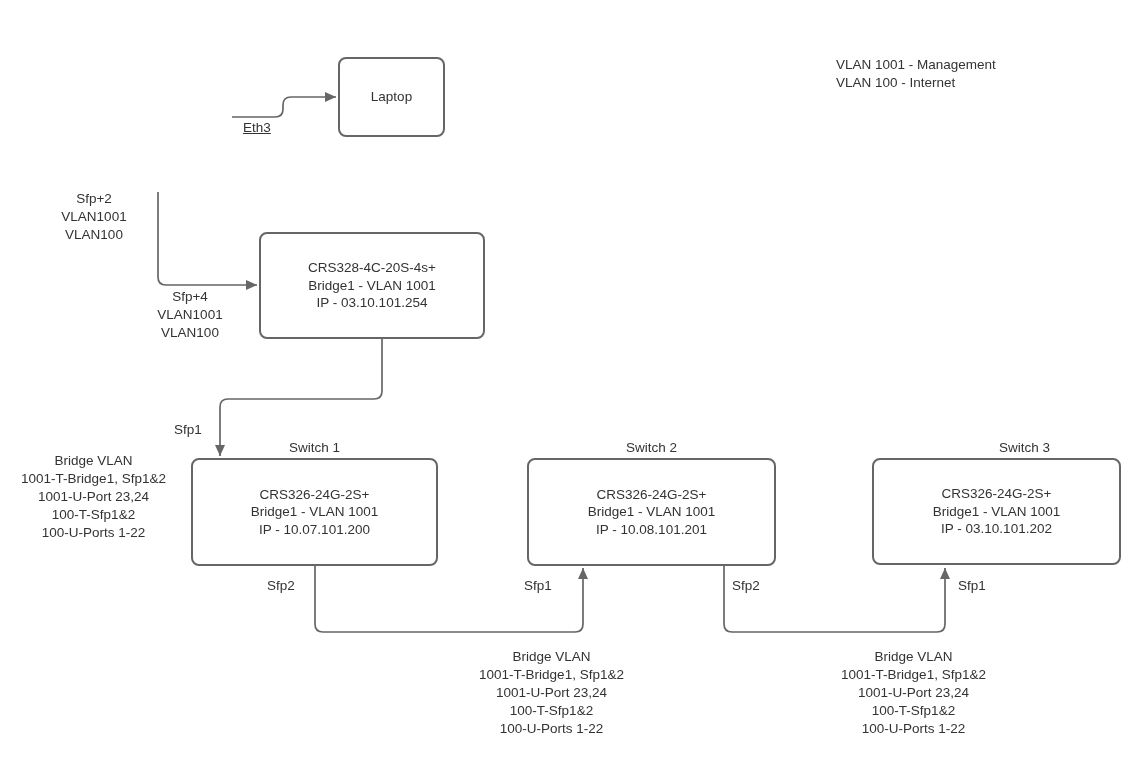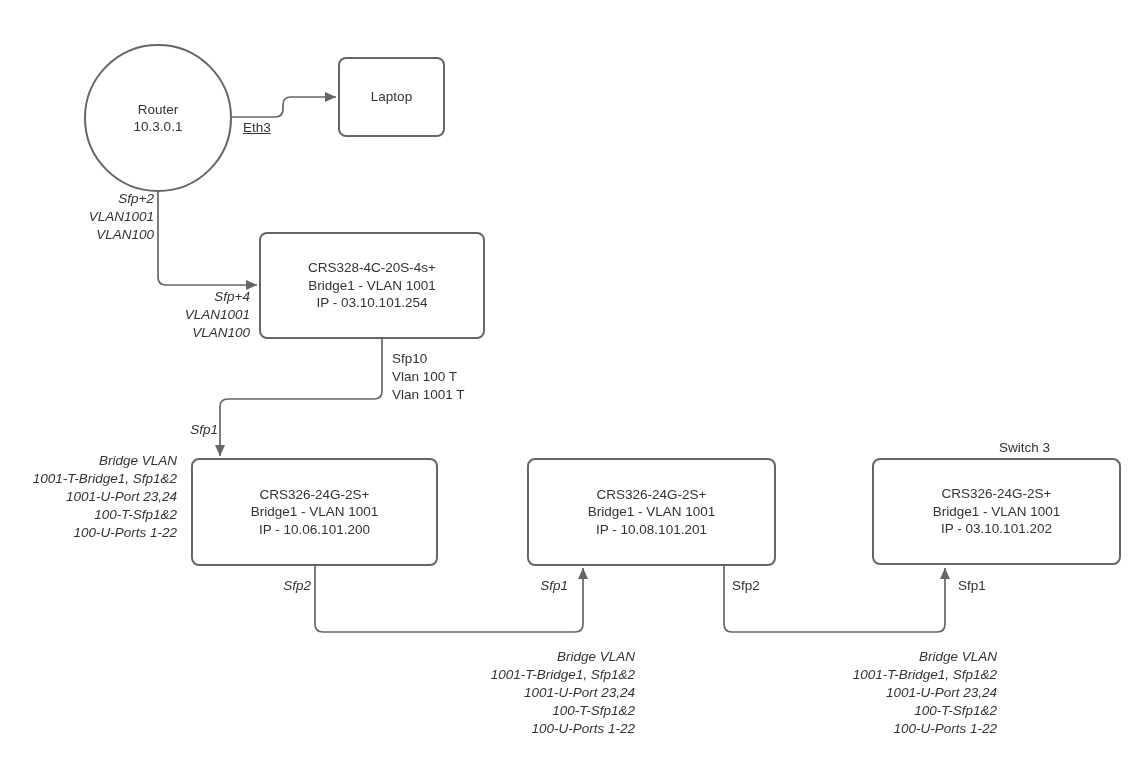--- a/index.html
+++ b/index.html
@@ -42,95 +42,92 @@
     text-align: center;
     box-sizing: border-box;
   }
   .node.circle { border-radius: 50%; }
   .node div { line-height: 17.5px; }
   .lbl {
     position: absolute;
     z-index: 2;
     white-space: nowrap;
   }
-  .lbl.r { text-align: right; font-style: italic; }
+  .lbl.r { text-align: center; }
   .lbl.c { text-align: center; }
 </style>
 </head>
 <body>
 
 <div id="canvas">
 
   <svg class="wires" width="1131" height="759" viewBox="0 0 1131 759">
     <defs>
       <marker id="arrow" markerUnits="userSpaceOnUse" markerWidth="13" markerHeight="13" viewBox="0 0 13 13" refX="12" refY="6.5" orient="auto">
         <polygon points="1,1.5 12,6.5 1,11.5" fill="#666666"></polygon>
       </marker>
     </defs>
     <path d="M232 117 L275 117 Q283 117 283 109 L283 105 Q283 97 291 97 L336 97" marker-end="url(#arrow)"></path>
     <path d="M158 192 L158 277 Q158 285 166 285 L257 285" marker-end="url(#arrow)"></path>
     <path d="M382 339 L382 391 Q382 399 374 399 L228 399 Q220 399 220 407 L220 456" marker-end="url(#arrow)"></path>
     <path d="M315 566 L315 624 Q315 632 323 632 L575 632 Q583 632 583 624 L583 568" marker-end="url(#arrow)"></path>
     <path d="M724 566 L724 624 Q724 632 732 632 L937 632 Q945 632 945 624 L945 568" marker-end="url(#arrow)"></path>
   </svg>
 
-  <div class="node circle" style="left:84px; top:44px; width:148px; height:148px;">
-    <div>Router</div>
-    <div>10.3.0.1</div>
-  </div>
 
   <div class="node" style="left:338px; top:57px; width:107px; height:80px;">
     <div>Laptop</div>
   </div>
 
   <div class="node" style="left:259px; top:232px; width:226px; height:107px;">
     <div>CRS328-4C-20S-4s+</div>
     <div>Bridge1 - VLAN 1001</div>
     <div>IP - 03.10.101.254</div>
   </div>
 
+  <div class="lbl c" style="left:191px; top:439px; width:247px;">Switch 1</div>
   <div class="node" style="left:191px; top:458px; width:247px; height:108px;">
     <div>CRS326-24G-2S+</div>
     <div>Bridge1 - VLAN 1001</div>
-    <div>IP - 10.06.101.200</div>
+    <div>IP - 10.07.101.200</div>
   </div>
 
+  <div class="lbl c" style="left:527px; top:439px; width:249px;">Switch 2</div>
   <div class="node" style="left:527px; top:458px; width:249px; height:108px;">
     <div>CRS326-24G-2S+</div>
     <div>Bridge1 - VLAN 1001</div>
     <div>IP - 10.08.101.201</div>
   </div>
 
   <div class="lbl c" style="left:900px; top:439px; width:249px;">Switch 3</div>
   <div class="node" style="left:872px; top:458px; width:249px; height:107px;">
     <div>CRS326-24G-2S+</div>
     <div>Bridge1 - VLAN 1001</div>
     <div>IP - 03.10.101.202</div>
   </div>
 
+  <div class="lbl" style="left:836px; top:56px;">
+    <div>VLAN 1001 - Management</div>
+    <div>VLAN 100 - Internet</div>
+  </div>
 
   <div class="lbl" style="left:243px; top:119px;text-decoration:underline;">Eth3</div>
 
   <div class="lbl r" style="left:34px; top:190px; width:120px;">
     <div>Sfp+2</div>
     <div>VLAN1001</div>
     <div>VLAN100</div>
   </div>
 
   <div class="lbl r" style="left:130px; top:288px; width:120px;">
     <div>Sfp+4</div>
     <div>VLAN1001</div>
     <div>VLAN100</div>
   </div>
 
-  <div class="lbl" style="left:392px; top:350px;">
-    <div>Sfp10</div>
-    <div>Vlan 100 T</div>
-    <div>Vlan 1001 T</div>
-  </div>
 
   <div class="lbl r" style="left:158px; top:421px; width:60px;">Sfp1</div>
 
   <div class="lbl r" style="left:251px; top:577px; width:60px;">Sfp2</div>
   <div class="lbl r" style="left:508px; top:577px; width:60px;">Sfp1</div>
   <div class="lbl" style="left:732px; top:577px;">Sfp2</div>
   <div class="lbl" style="left:958px; top:577px;">Sfp1</div>
 
   <div class="lbl r" style="left:10px; top:452px; width:167px;">
     <div>Bridge VLAN</div>

